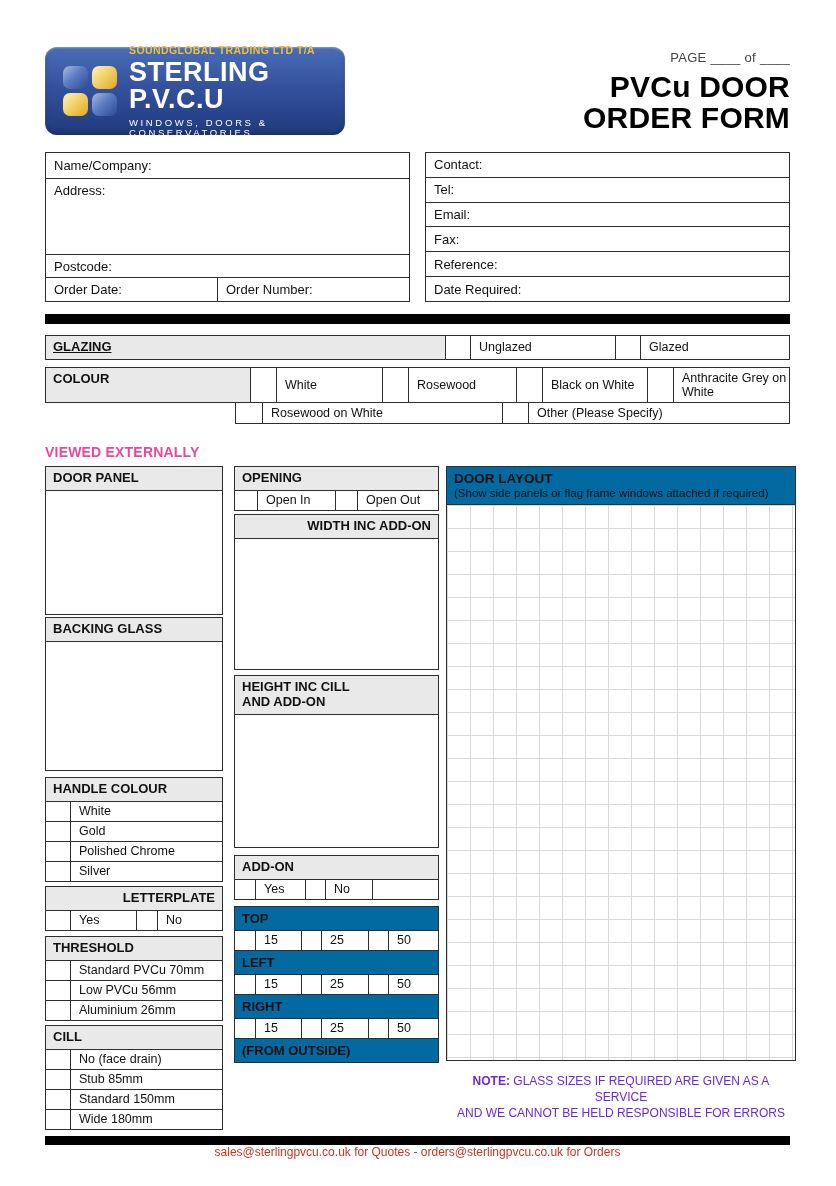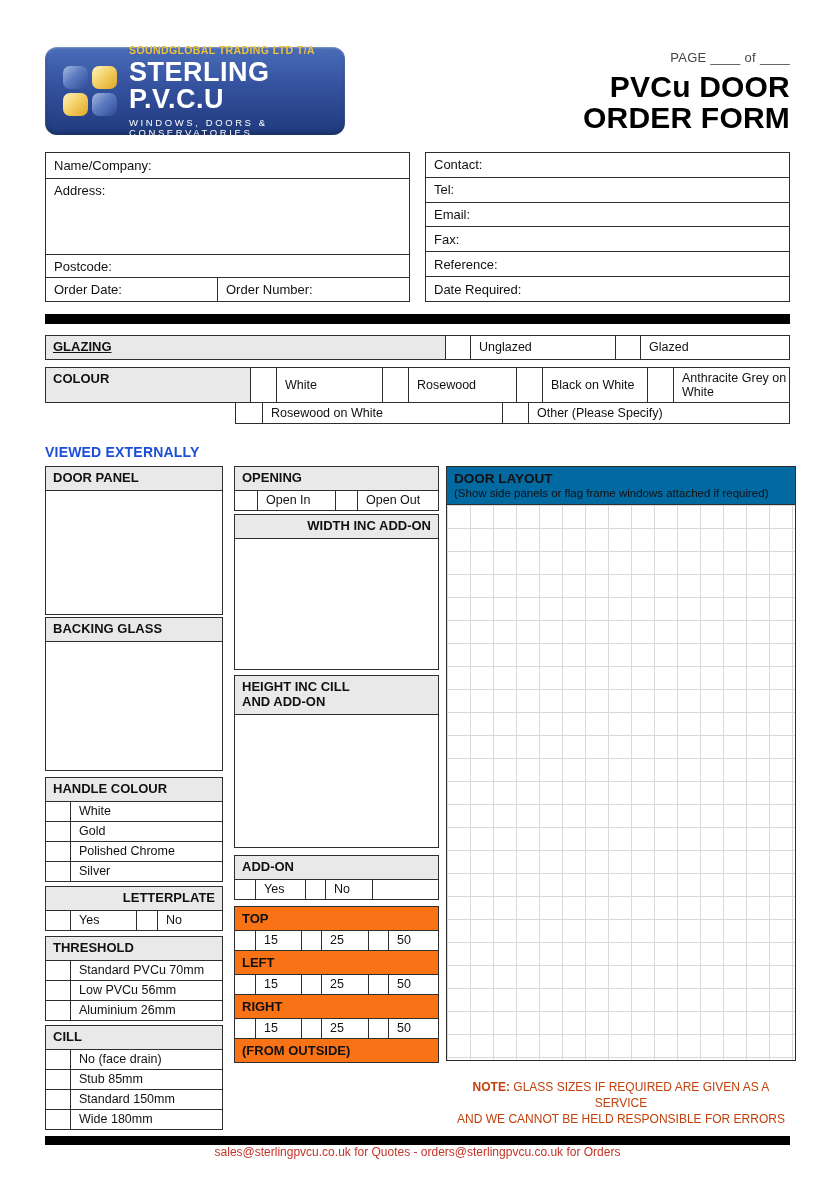--- a/index.html
+++ b/index.html
@@ -63,44 +63,44 @@
   .colour-wrap{margin-bottom:20px;}
   .colour-r1{display:flex;border:1.5px solid #2e2e2e;justify-content:center;}
   .colour-r1 .chdr{width:190px;flex:none;}
   .col-cb{width:26px;flex:none;padding:0;}
   .c-w1{width:106px;flex:none;}
   .c-w2{width:108px;flex:none;}
   .c-w3{width:105px;flex:none;}
   .colour-r2{display:flex;border:1.5px solid #2e2e2e;border-top:none;margin-left:190px;}
   .c2-w1{width:240px;flex:none;}
   
-  .viewed{color:#1d4ed8;font-weight:bold;font-size:14px;margin-bottom:6px;letter-spacing:.2px;}
+  .viewed{color:#ec4899;font-weight:bold;font-size:14px;margin-bottom:6px;letter-spacing:.2px;}
   
   .columns{display:flex;align-items:flex-start;}
   .col-left{width:178px;flex:none;margin-right:11px;}
   .col-mid{width:205px;flex:none;margin-right:7px;}
   .col-right{width:350px;flex:none;}
   .blank-box{background:#fff;}
   .mb2{margin-bottom:2px;}.mb3{margin-bottom:3px;}.mb4{margin-bottom:4px;}
   .mb5{margin-bottom:5px;text-align:right;}.mb6{margin-bottom:6px;}.mb7{margin-bottom:7px;}
   .mb10{margin-bottom:10px;}
   .opt{height:20px;}
   .cb-sm{width:20px;flex:none;padding:0;}
-  .whdr{font-weight:bold;font-size:13px;padding:4px 7px;background:#f97316;}
+  .whdr{font-weight:bold;font-size:13px;padding:4px 7px;background:#0369a1;}
   
   .dl-hdr{background:#0369a1;padding:4px 7px 5px 7px;border-bottom:1.5px solid #2e2e2e;}
   .dl-title{font-weight:bold;font-size:13.5px;margin-bottom:1px;}
   .dl-sub{font-size:11.5px;}
   .dl-grid{
     height:555px;
     background-image:
       repeating-linear-gradient(to right,#d9d9d9 0 1px,transparent 1px 23px),
       repeating-linear-gradient(to bottom,#d9d9d9 0 1px,transparent 1px 23px);
   }
-  .note{margin-top:18px;text-align:center;font-size:12px;line-height:1.35;color:#c2410c;}
+  .note{margin-top:12px;text-align:center;font-size:12px;line-height:1.35;color:#6d28d9;}
   .note b{font-weight:bold;}
   
   .footer-red{text-align:center;color:#c43428;font-size:12px;}
 </style>
 </head>
 <body>
 
 <div class="page">
 
   <div class="topbar">

